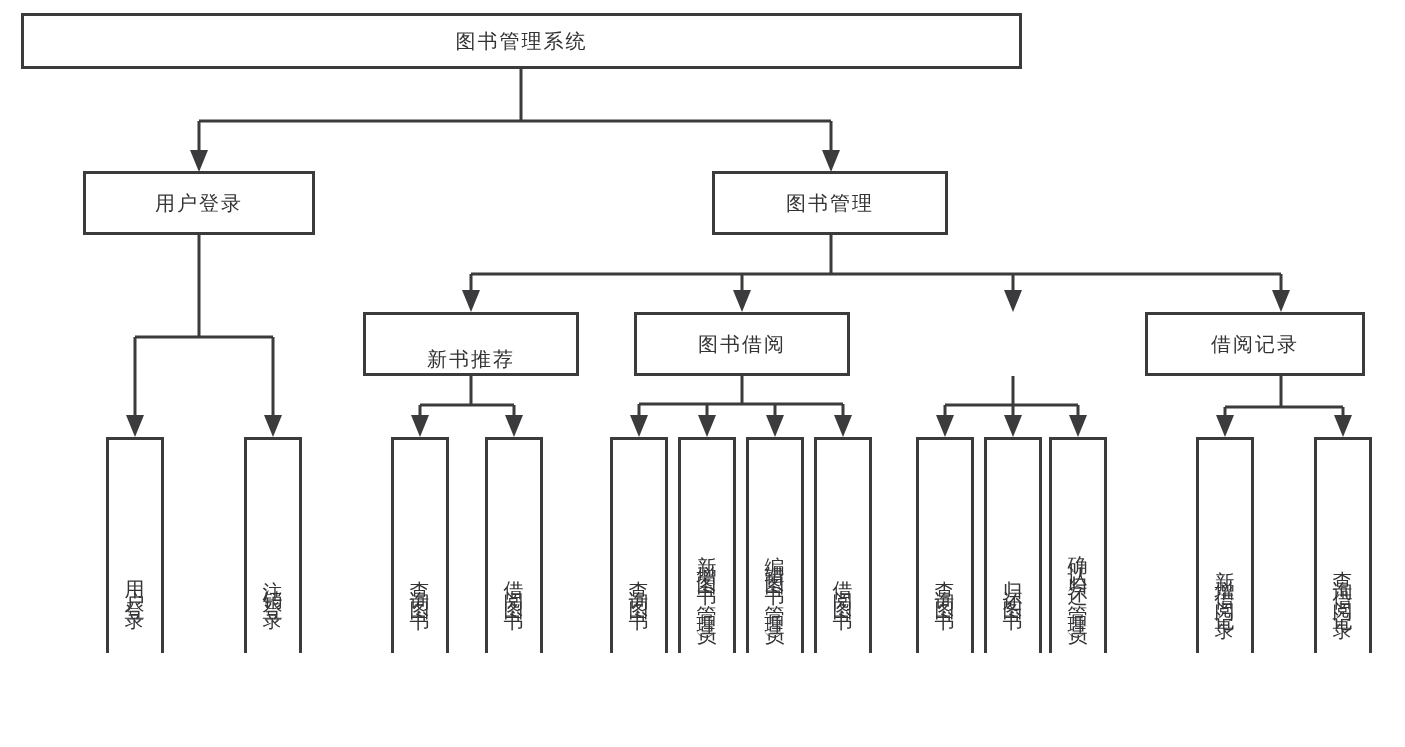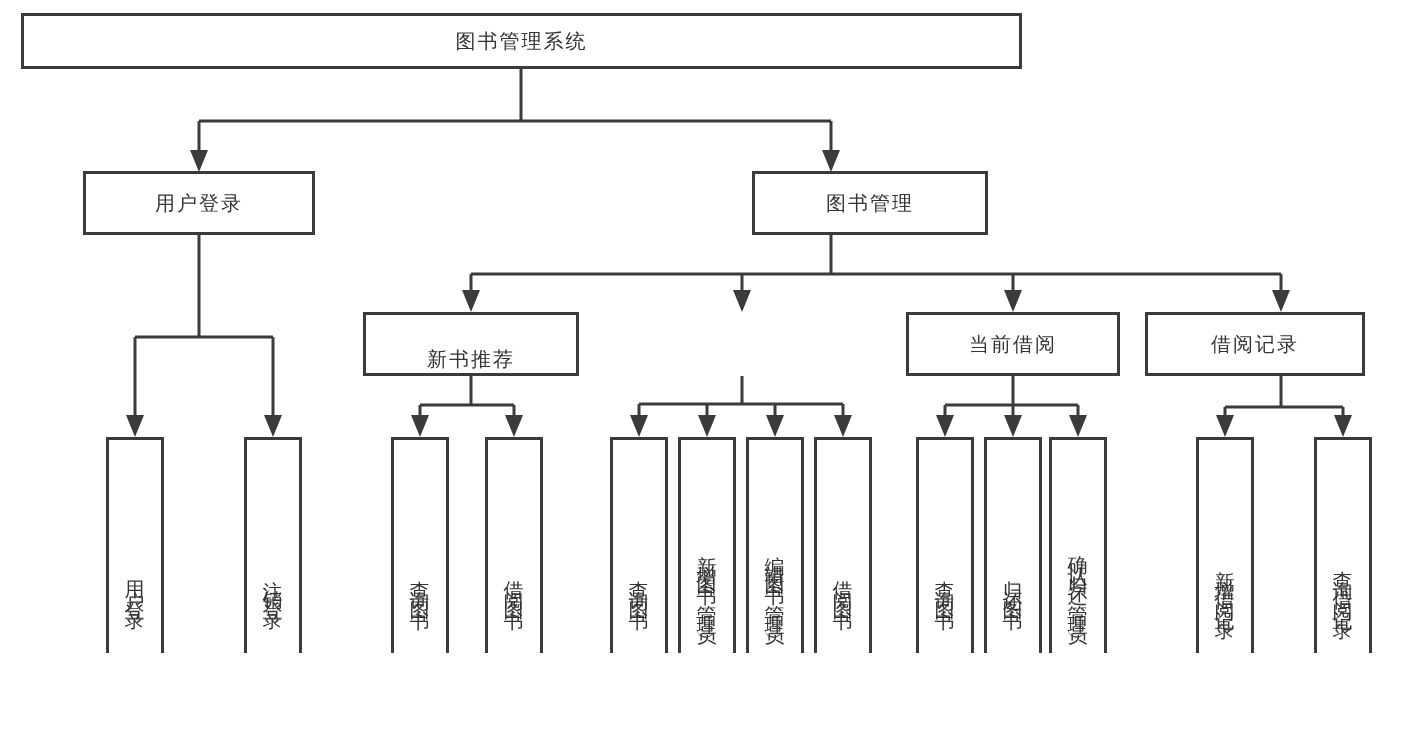--- a/index.html
+++ b/index.html
@@ -36,21 +36,21 @@
   .leaf .lbl {
     writing-mode: vertical-rl;
     text-orientation: mixed;
     letter-spacing: 10px;
     white-space: normal;
     line-height: 1;
   }
   
   .b-root   { left: 21px;   top: 13px;  width: 1001px; height: 56px; }
   .b-login  { left: 83px;   top: 171px; width: 232px;  height: 64px; }
-  .b-manage { left: 712px;  top: 171px; width: 236px;  height: 64px; margin-left: 40px; }
+  .b-manage { left: 712px;  top: 171px; width: 236px;  height: 64px; }
   .b-rec    { left: 363px;  top: 312px; width: 216px;  height: 64px; align-items: flex-end; }
   .b-bor    { left: 634px;  top: 312px; width: 216px;  height: 64px; }
   .b-cur    { left: 906px;  top: 312px; width: 214px;  height: 64px; }
   .b-recs   { left: 1145px; top: 312px; width: 220px;  height: 64px; }
   
   .leaf { top: 437px; width: 58px; height: 296px; }
   .b-l1  { left: 106px; }
   .b-l2  { left: 244px; }
   .b-l3  { left: 391px; }
   .b-l4  { left: 485px; }
@@ -126,22 +126,22 @@
   <div class="node b-login">
     <span class="lbl">用户登录</span>
   </div>
   <div class="node b-manage">
     <span class="lbl">图书管理</span>
   </div>
 
   <div class="node b-rec">
     <span class="lbl">新书推荐</span>
   </div>
-  <div class="node b-cur">
-    <span class="lbl">当前借阅</span>
+  <div class="node b-bor">
+    <span class="lbl">图书借阅</span>
   </div>
   <div class="node b-recs">
     <span class="lbl">借阅记录</span>
   </div>
 
   <div class="node leaf b-l1">
     <span class="lbl">用户登录</span>
   </div>
   <div class="node leaf b-l2">
     <span class="lbl">注销登录</span>

